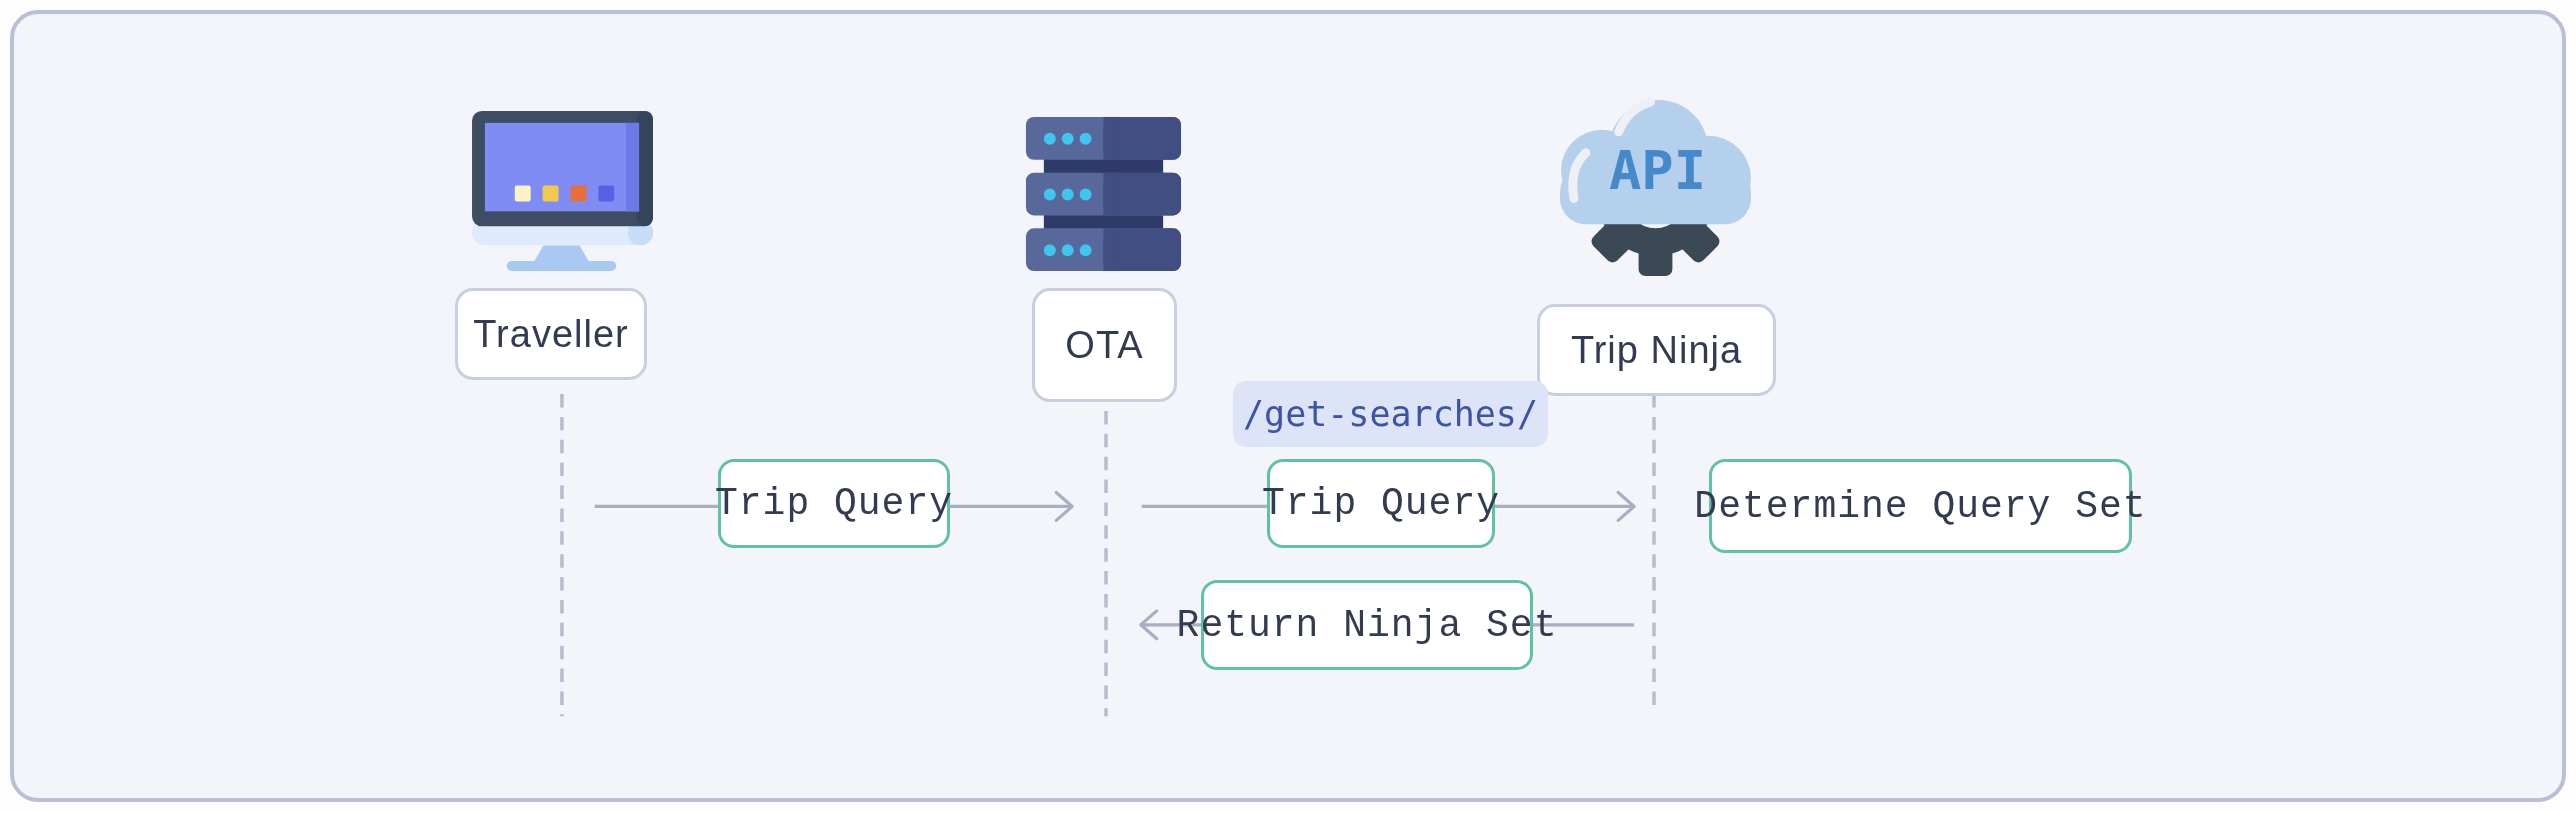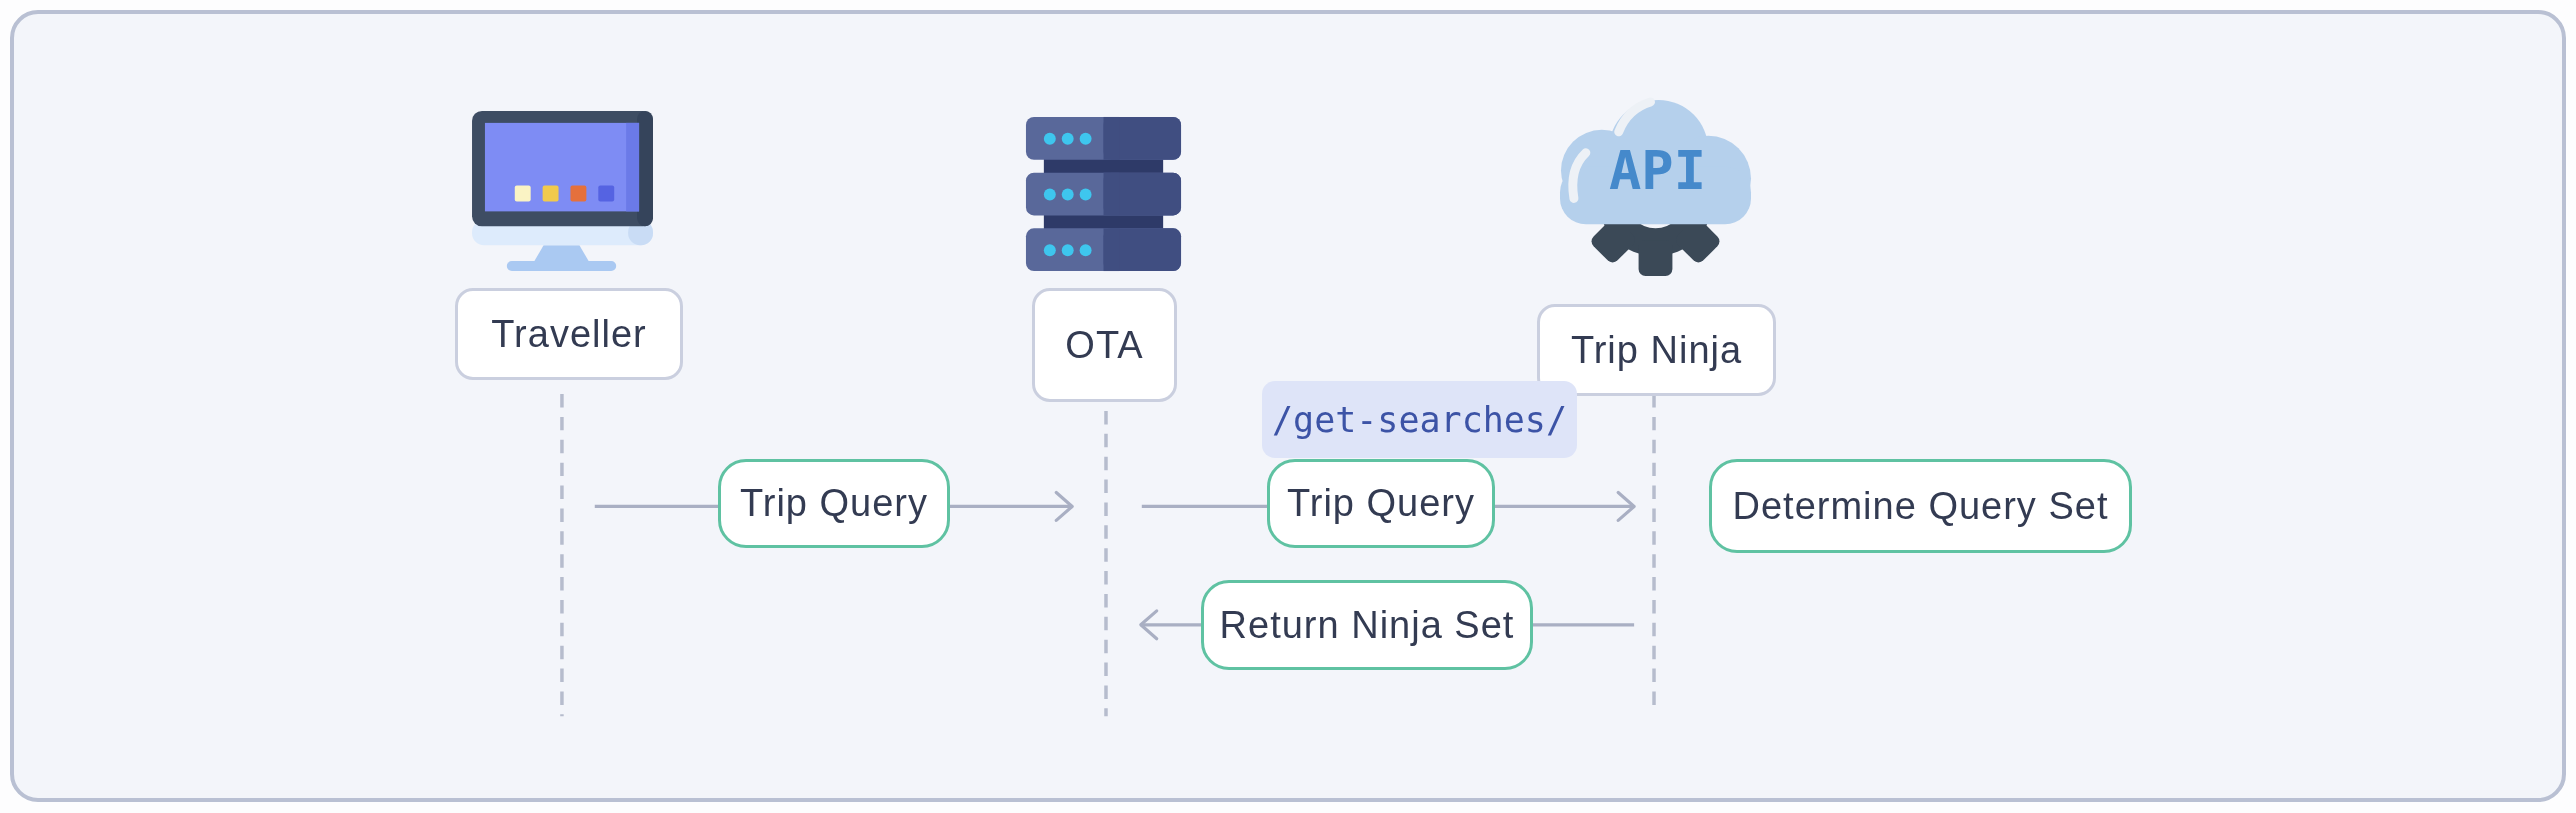--- a/index.html
+++ b/index.html
@@ -22,38 +22,38 @@
     position:absolute;z-index:3;box-sizing:border-box;
     background:var(--white,#ffffff);
     display:flex;align-items:center;justify-content:center;
     color:var(--box-text,#333b52);white-space:nowrap;
   }
   .actor-label{
     border:3px solid var(--box-border,#cacfdf);border-radius:18px;
     font-size:38px;letter-spacing:1px;
   }
   .message{
-    border:3px solid var(--teal,#5fc2a2);border-radius:28px;
-    font-size:38px;letter-spacing:1px;
+    border:3px solid var(--teal,#5fc2a2);border-radius:16px;
+    font-size:38px;letter-spacing:1px;font-family:Liberation Mono, monospace;
   }
   .badge{
     position:absolute;z-index:3;box-sizing:border-box;
     background:var(--badge-bg,#dee4f8);border-radius:13px;
     display:flex;align-items:center;justify-content:center;
     font-family:"DejaVu Sans Mono",monospace;font-size:35px;
     color:var(--badge-text,#3c53a6);white-space:nowrap;
   }
   
   #monitor-icon{left:467px;top:103px;width:194px;height:174px;}
   #server-icon{left:1019px;top:111px;width:169px;height:167px;}
   #cloud-icon{left:1550px;top:95px;width:211px;height:191px;}
-  #label-traveller{left:455px;top:288px;width:228px;height:92px;}
+  #label-traveller{left:455px;top:288px;width:192px;height:92px;}
   #label-ota{left:1032px;top:288px;width:145px;height:114px;}
   #label-ninja{left:1537px;top:304px;width:239px;height:92px;}
-  #endpoint-badge{left:1262px;top:381px;width:315px;height:77px;}
+  #endpoint-badge{left:1233px;top:381px;width:315px;height:66px;}
   #msg-trip-query-1{left:718px;top:459px;width:232px;height:89px;}
   #msg-trip-query-2{left:1267px;top:459px;width:228px;height:89px;}
   #msg-determine{left:1709px;top:459px;width:423px;height:94px;}
   #msg-return{left:1201px;top:580px;width:332px;height:90px;}
   .api-label{
     font-family:"DejaVu Sans Mono",monospace;font-weight:bold;font-size:54px;
     fill:var(--api-text,#4589cb);
   }
 </style>
 </head>

